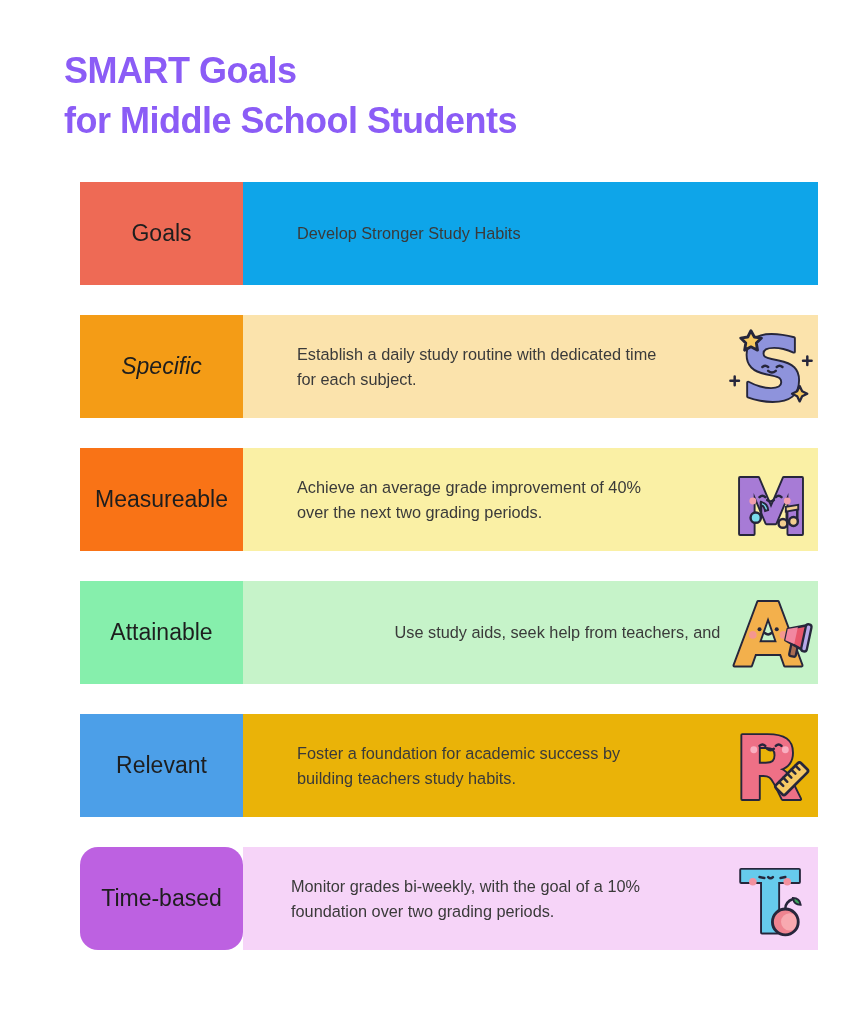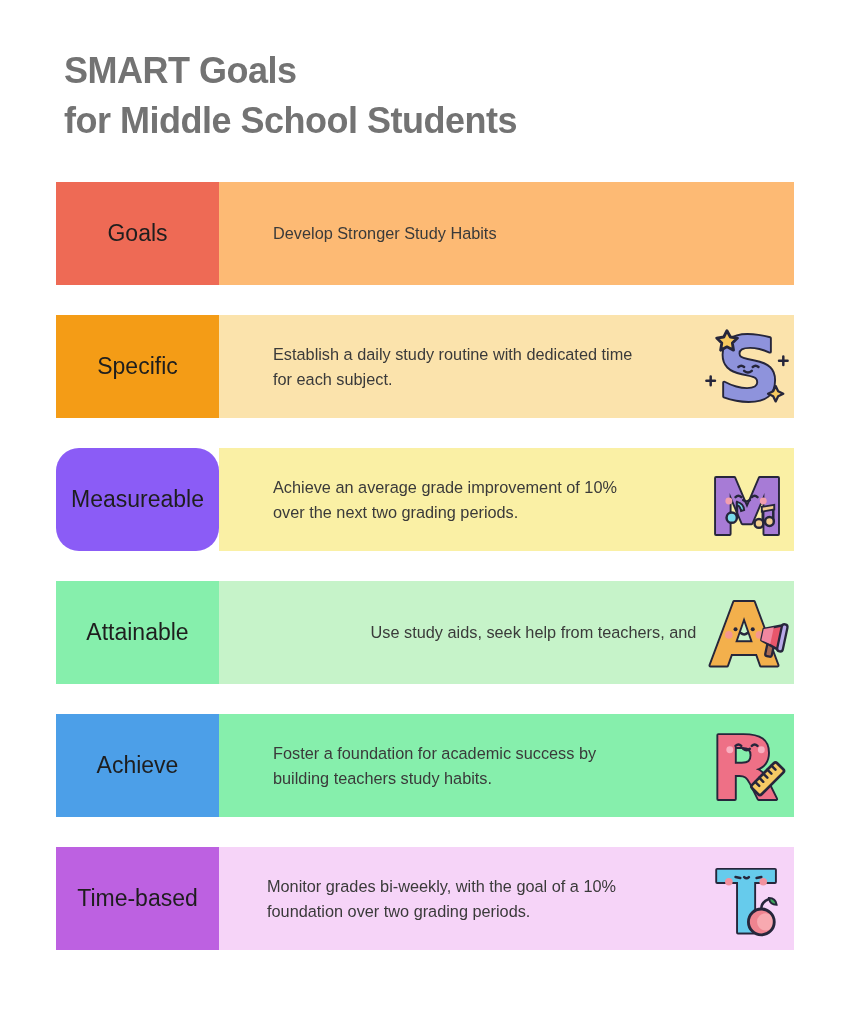--- a/index.html
+++ b/index.html
@@ -6,21 +6,21 @@
   html,body { background:#ffffff; }
   body { font-family:"Liberation Sans", sans-serif; }
   .page { position:relative; width:865px; height:1030px; background:#ffffff; overflow:hidden; }
 
   .title {
     position:absolute; left:64px; top:46px;
     font-size:36px; font-weight:700; line-height:50px;
     letter-spacing:-0.5px;
   }
 
-  .rows { position:absolute; left:56px; top:182px; width:738px; }
+  .rows { position:absolute; left:80px; top:182px; width:738px; }
   .row { display:flex; height:103px; margin-bottom:30px; }
 
   .label {
     width:163px; flex:0 0 163px;
     display:flex; align-items:center; justify-content:center;
     font-size:23px; color:#1e1e1e; text-align:center;
   }
 
   .content {
     flex:1 1 auto; position:relative;
@@ -43,62 +43,62 @@
     stroke:#26263b; stroke-width:4px;
     paint-order:stroke; stroke-linejoin:round;
   }
   .ln { stroke:#26263b; stroke-width:2.6px; fill:none; stroke-linecap:round; }
 </style>
 </head>
 <body>
 
 <div class="page">
 
-  <div class="title" style="color: #737373;">
+  <div class="title" style="color: #8b5cf6;">
     <div>SMART Goals</div>
     <div>for Middle School Students</div>
   </div>
 
   <div class="rows">
 
     <div class="row">
       <div class="label" style="background-color: rgb(238, 106, 85);">Goals</div>
-      <div class="content" style="background-color: #fdba74;">
+      <div class="content" style="background-color: #0ea5e9;">
         <div class="text">
           <div>Develop Stronger Study Habits</div>
           <div></div>
         </div>
       </div>
     </div>
 
     <div class="row">
-      <div class="label" style="background-color: rgb(244, 156, 22);">Specific</div>
+      <div class="label" style="background-color: rgb(244, 156, 22); font-style: italic;">Specific</div>
       <div class="content" style="background-color: rgb(251, 227, 172);">
         <div class="text">
           <div>Establish a daily study routine with dedicated time</div>
           <div>for each subject.</div>
         </div>
         <svg class="icon" viewBox="0 0 90 90">
           <text x="47" y="79" font-size="92" class="glyph" style="fill: rgb(142, 147, 220);">S</text>
           <path class="ln" d="M36 45 q3 -2.5 6 0"></path>
           <path class="ln" d="M51 45 q3 -2.5 6 0"></path>
           <path class="ln" d="M42 49 q4 3.5 8 0"></path>
           <path d="M24 7 l3.6 6.6 7.4 1.1 -5.3 5.3 1.2 7.4 -6.9 -3.5 -6.6 3.5 1.2 -7.4 -5.3 -5.3 7.4 -1.1 z" fill="#F7C95F" stroke="#26263B" stroke-width="3" stroke-linejoin="round"></path>
           <path d="M75 65 l2.6 5.4 5.4 2.6 -5.4 2.6 -2.6 5.4 -2.6 -5.4 -5.4 -2.6 5.4 -2.6 z" fill="#F7C95F" stroke="#26263B" stroke-width="2.4" stroke-linejoin="round"></path>
           <path class="ln" d="M83 34 v9 M78.5 38.5 h9"></path>
           <path class="ln" d="M7 55 v9 M2.5 59.5 h9"></path>
         </svg>
       </div>
     </div>
 
     <div class="row">
-      <div class="label" style="background-color: #8b5cf6; border-radius: 23px;">Measureable</div>
+      <div class="label" style="background-color: #f97316;">Measureable</div>
       <div class="content" style="background-color: rgb(250, 240, 165);">
         <div class="text">
-          <div>Achieve an average grade improvement of 10%</div>
+          <div>Achieve an average grade improvement of 40%</div>
           <div>over the next two grading periods.</div>
         </div>
         <svg class="icon" viewBox="0 0 90 90">
           <text x="45" y="81" font-size="80" class="glyph" style="fill: rgb(167, 123, 214);">M</text>
           <circle cx="26" cy="46" r="3.6" fill="#F29FAE"></circle>
           <circle cx="62" cy="46" r="3.6" fill="#F29FAE"></circle>
           <path class="ln" d="M33 42 q3 -3 6 0"></path>
           <path class="ln" d="M50 42 q3 -3 6 0"></path>
           <path class="ln" d="M41 45 q3.5 3 7 0"></path>
           <g>
@@ -133,43 +133,43 @@
             <rect x="-4" y="4" width="7" height="17" rx="2" fill="#A96B52" stroke="#26263B" stroke-width="2.4"></rect>
             <path d="M-11 -6 L8 -14 L8 12 L-11 6 z" fill="#E8566B" stroke="#26263B" stroke-width="2.6" stroke-linejoin="round"></path>
             <path d="M-11 -6 L-1 -10 L-1 8 L-11 6 z" fill="#F287A0"></path>
             <rect x="7" y="-15.5" width="6" height="29" rx="3" fill="#B7A8E8" stroke="#26263B" stroke-width="2.4"></rect>
           </g>
         </svg>
       </div>
     </div>
 
     <div class="row">
-      <div class="label" style="background-color: rgb(76, 159, 232);">Achieve</div>
-      <div class="content" style="background-color: #86efac;">
+      <div class="label" style="background-color: rgb(76, 159, 232);">Relevant</div>
+      <div class="content" style="background-color: #eab308;">
         <div class="text">
           <div>Foster a foundation for academic success by</div>
           <div>building teachers study habits.</div>
         </div>
         <svg class="icon" viewBox="0 0 90 90">
           <text x="42" y="79" font-size="92" class="glyph" style="fill: rgb(238, 112, 134);">R</text>
           <circle cx="27" cy="28" r="3.6" fill="#F9AFC0"></circle>
           <circle cx="60" cy="28" r="3.6" fill="#F9AFC0"></circle>
           <path class="ln" d="M33 24 q3 -3 6 0"></path>
           <path class="ln" d="M50 24 q3 -3 6 0"></path>
           <path class="ln" d="M41 27 q3.5 3 7 0"></path>
           <g transform="translate(67,58) rotate(45)">
             <rect x="-7" y="-18" width="14" height="37" rx="2.5" fill="#F6C964" stroke="#26263B" stroke-width="2.8"></rect>
             <path class="ln" d="M-7 -12 h6 M-7 -6 h6 M-7 0 h6 M-7 6 h6 M-7 12 h6" stroke-width="2"></path>
           </g>
         </svg>
       </div>
     </div>
 
     <div class="row">
-      <div class="label" style="background-color: rgb(189, 97, 225);">Time-based</div>
+      <div class="label" style="background-color: rgb(189, 97, 225); border-radius: 18px;">Time-based</div>
       <div class="content" style="background-color: rgb(246, 212, 248); padding-left: 48px;">
         <div class="text">
           <div>Monitor grades bi-weekly, with the goal of a 10%</div>
           <div>foundation over two grading periods.</div>
         </div>
         <svg class="icon" viewBox="0 0 90 90">
           <text x="44" y="80" font-size="90" class="glyph" style="fill: rgb(102, 203, 236);">T</text>
           <circle cx="26" cy="27" r="4" fill="#F2919F"></circle>
           <circle cx="62" cy="27" r="4" fill="#F2919F"></circle>
           <path class="ln" d="M33 22 l5 1"></path>

